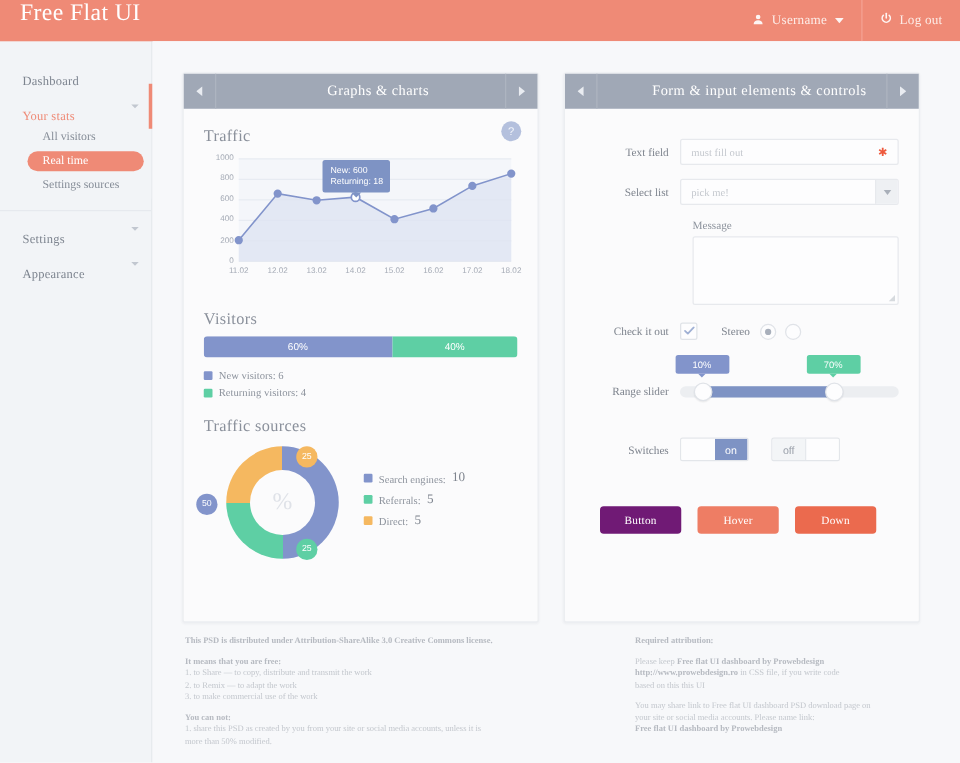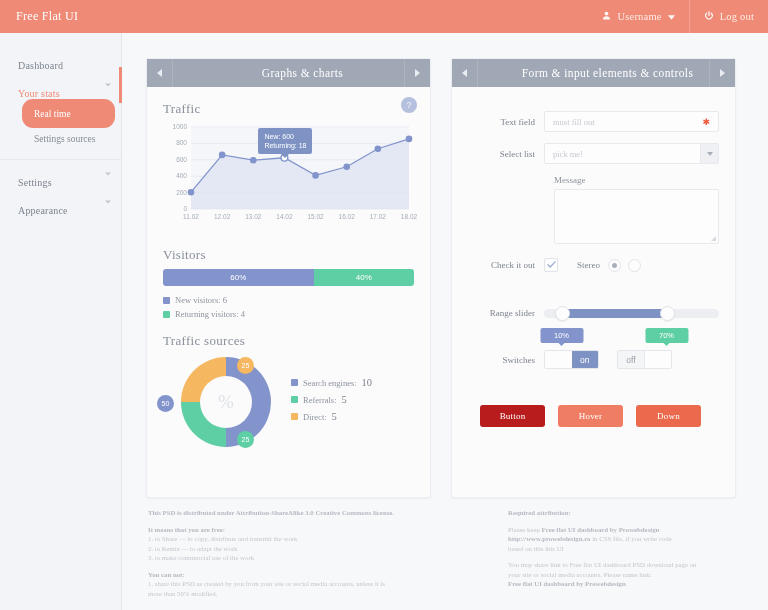--- a/index.html
+++ b/index.html
@@ -13,22 +13,22 @@
 
   
   #topbar {
     position: absolute; left: 0; top: 0; width: 768px; height: 33px;
     background: #ef8a76;
     display: flex; align-items: center; justify-content: flex-end;
   }
   #logo {
     position: absolute; left: 0; top: 0; width: 122px; height: 33px;
     background: #ef8a76;
-    display: flex; align-items: center; padding-left: 16px;
-    color: #ffffff; font-size: 12px; letter-spacing: .3px;
+    display: flex; align-items: flex-start; padding-left: 16px;
+    color: #ffffff; font-size: 19px; letter-spacing: .3px;
     z-index: 3;
   }
   .topbar-item {
     display: flex; align-items: center; gap: 6px;
     height: 33px; padding: 16px 14px;
     color: #fdece7; font-size: 10.5px; letter-spacing: .2px;
   }
   .topbar-item + .topbar-item { border-left: 1px solid #f5a193; }
   .tb-ico { display: inline-block; opacity: .92; }
 
@@ -57,21 +57,21 @@
     border-top: 3.5px solid #c2c7d0;
   }
   .nav-group { background: #f2f4f7; }
   .subnav-item {
     height: 22px; display: flex; align-items: center;
     padding-left: 34px; font-size: 9.5px; color: #868d98;
   }
   .subnav-item.active {
     color: #ffffff; background: #ef8a76;
     margin: 0 6px 0 22px; padding-left: 12px;
-    border-radius: 11px; height: 29px;
+    border-radius: 11px; height: 16px;
   }
   .nav-divider { height: 1px; background: #e6e9ee; margin: 9px 0 0 0; }
 
   
   #main {
     position: absolute; left: 122px; top: 33px;
     width: 646px; height: 577px; background: #f7f8fa;
   }
 
   .panel {
@@ -225,21 +225,21 @@
     position: absolute; top: 0; height: 9px; background: #7e93c4; border-radius: 5px;
   }
   .slider-knob {
     position: absolute; top: -3px; width: 15px; height: 15px;
     border-radius: 50%; background: #fdfdfe; border: 1px solid #e0e3e8;
     box-shadow: 0 1px 1px rgba(0,0,0,.06);
   }
   .slider-badge {
     position: absolute; top: -25px; transform: translateX(-50%);
     padding: 3px 14px; border-radius: 2px; color: #ffffff;
-    font-size: 7.5px; font-family: "Liberation Sans", sans-serif; margin-top: 44px;
+    font-size: 7.5px; font-family: "Liberation Sans", sans-serif;
   }
   .slider-badge::after {
     content: ""; position: absolute; left: 50%; bottom: -3px; margin-left: -3px;
     border-left: 3px solid transparent; border-right: 3px solid transparent;
     border-top: 3px solid currentColor;
   }
   .switch {
     width: 55px; height: 19px; border: 1px solid #e3e6ea;
     border-radius: 2px; background: #fdfdfe; display: flex; overflow: hidden;
     font-size: 8.5px; font-family: "Liberation Sans", sans-serif;
@@ -302,20 +302,23 @@
   <div class="nav-item sep-top">
     <span>Dashboard</span>
   </div>
 
   <div class="nav-item active-sec">
     <span>Your stats</span>
     <span class="nav-chev"></span>
   </div>
 
   <div class="nav-group">
+    <div class="subnav-item">
+      <span>All visitors</span>
+    </div>
     <div class="subnav-item active">
       <span>Real time</span>
     </div>
     <div class="subnav-item">
       <span>Settings sources</span>
     </div>
   </div>
 
   <div class="nav-divider"></div>
 
@@ -505,21 +508,21 @@
           <div class="half knob"></div>
           <div class="half lbl">on</div>
         </div>
         <div class="switch off" style="margin-left:18px">
           <div class="half lbl">off</div>
           <div class="half knob"></div>
         </div>
       </div>
 
       <div style="display:flex;gap:13px;margin-top:36px;margin-left:12px">
-        <div class="btn" id="btn-0" style="background: #b91c1c;">
+        <div class="btn" id="btn-0" style="background: #701a75;">
           <span>Button</span>
         </div>
         <div class="btn" id="btn-1" style="background: rgb(238, 125, 100);">
           <span>Hover</span>
         </div>
         <div class="btn" id="btn-2" style="background: rgb(235, 106, 78);">
           <span>Down</span>
         </div>
       </div>
 

